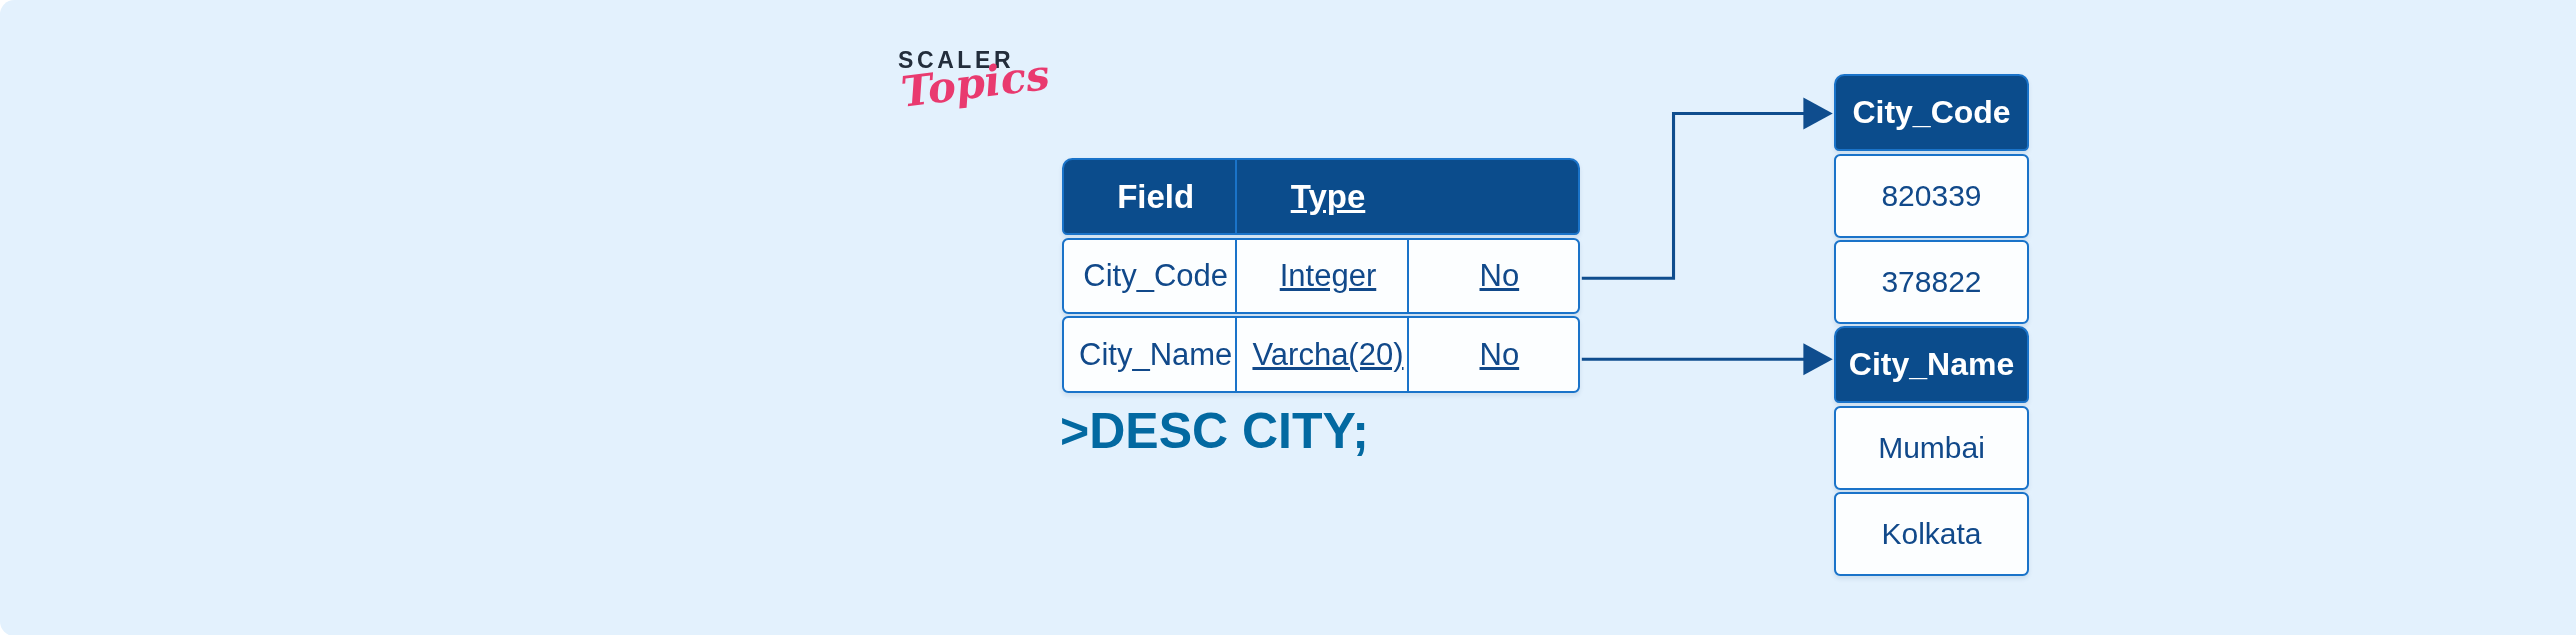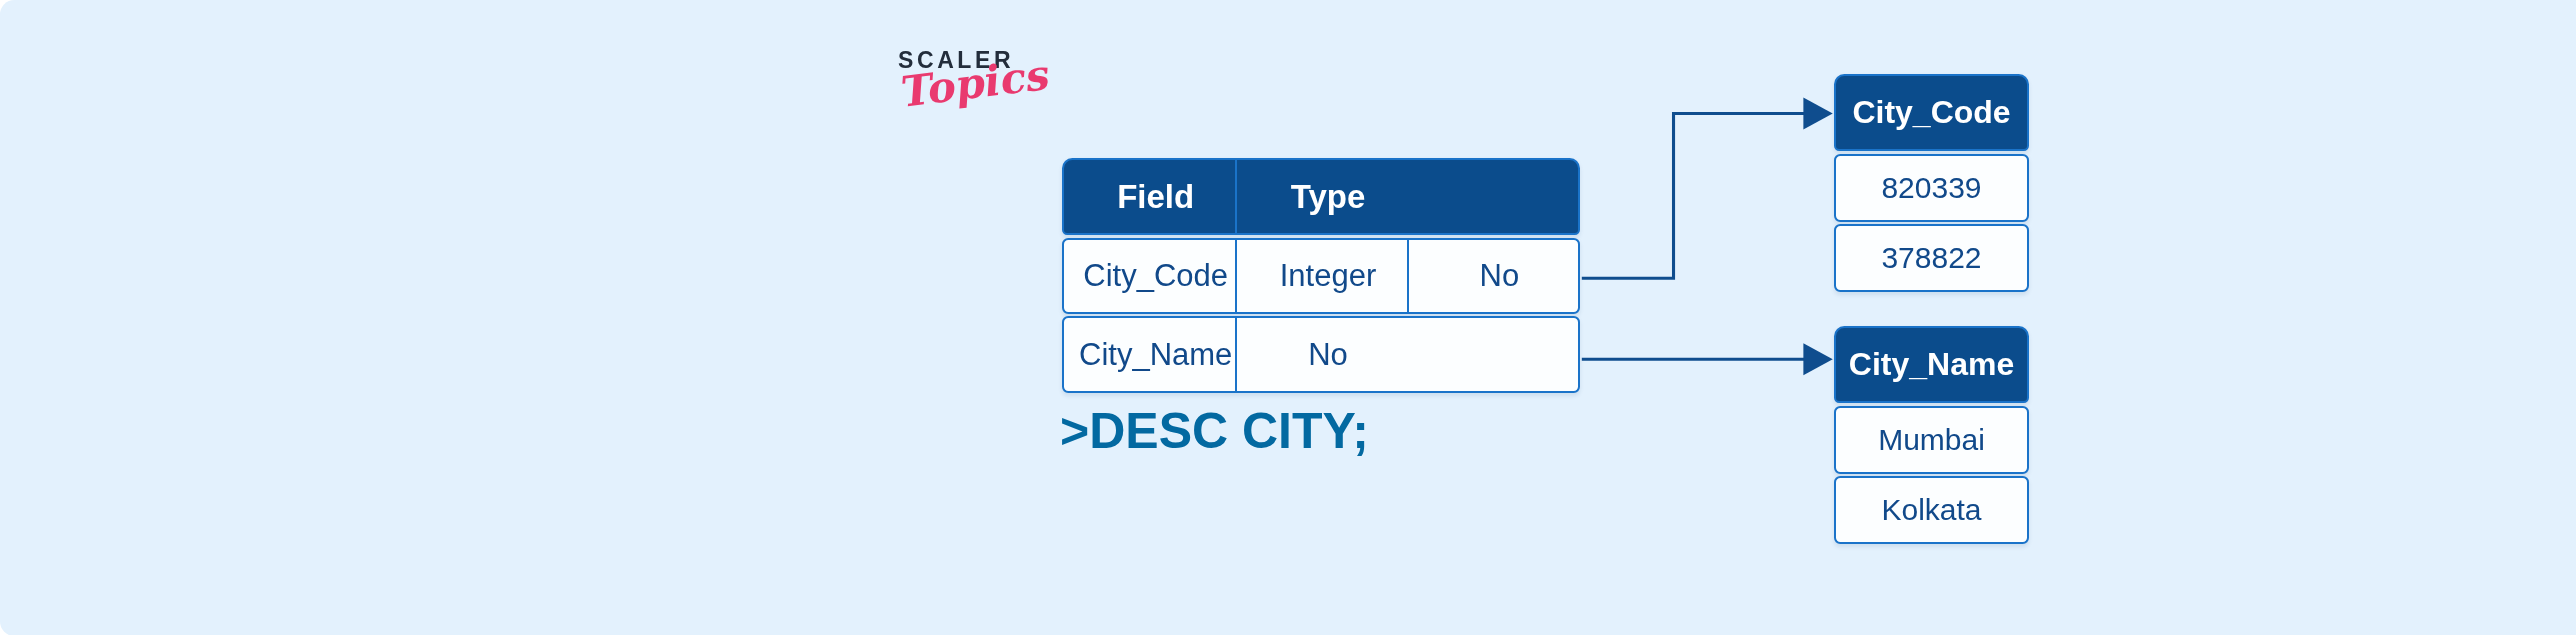--- a/index.html
+++ b/index.html
@@ -17,34 +17,34 @@
   
   .schema { position:absolute; left:1062px; top:158px; width:518px;
             display:flex; flex-direction:column; gap:2.6px; }
   .strip { box-sizing:border-box; height:76px; display:grid; grid-template-columns:1fr 1fr 1fr;
            background:#fcfeff; border:2.1px solid #1a73c9; border-radius:6.2px;
            box-shadow:0 2.1px 4.1px rgba(13,60,110,0.10); }
   .strip.head { height:77px; background:#0b4c8c; border-radius:10.3px 10.3px 5.2px 5.2px; }
   .strip.last { height:77px; }
   .cell { display:flex; align-items:center; justify-content:center;
           font-size:31px; color:#11498a;padding-left:12px; }
-  .cell + .cell { border-left:2.1px solid #1a73c9; }
+  .cell + .cell { border-left:2.1px solid #1a73c9;text-decoration:underline; }
   .strip.head .cell { color:#ffffff; font-weight:700; font-size:33px; }
   
   .command { position:absolute; left:1060px; top:402px; font-size:50px; font-weight:800;
              color:#0369a1; letter-spacing:0px; }
   
   .mini { position:absolute; width:195px; display:flex; flex-direction:column; gap:2.6px; }
   .mini.code { left:1834px; top:74px; }
   .mini.name { left:1834px; top:326px; }
   .mini-head { box-sizing:border-box; height:77px; background:#0b4c8c; border:2.1px solid #1a73c9;
                border-radius:10.3px 10.3px 5.2px 5.2px; color:#fff; font-weight:700; font-size:32px;
                display:flex; align-items:center; justify-content:center;
                box-shadow:0 2.1px 4.1px rgba(13,60,110,0.10); }
-  .mini-cell { box-sizing:border-box; height:68px; background:#fcfeff; border:2.1px solid #1a73c9;
+  .mini-cell { box-sizing:border-box; height:84px; background:#fcfeff; border:2.1px solid #1a73c9;
                border-radius:6.2px; color:#11498a; font-size:30px;
                display:flex; align-items:center; justify-content:center;
                box-shadow:0 2.1px 4.1px rgba(13,60,110,0.10); }
   
   .connectors { position:absolute; left:0; top:0; width:3092px; height:636px; pointer-events:none; }
 </style>
 </head>
 <body>
 
 <div class="canvas">
@@ -59,20 +59,21 @@
       <div class="cell">Field</div>
       <div class="cell">Type</div>
     </div>
     <div class="strip">
       <div class="cell">City_Code</div>
       <div class="cell">Integer</div>
       <div class="cell">No</div>
     </div>
     <div class="strip last">
       <div class="cell">City_Name</div>
+      <div class="cell">Varcha(20)</div>
       <div class="cell">No</div>
     </div>
   </div>
 
   <div class="command">&gt;DESC CITY;</div>
 
   <svg class="connectors" viewBox="0 0 6001 1234" xmlns="http://www.w3.org/2000/svg">
     <path d="M 3070 540 H 3248 V 220 H 3502" fill="none" stroke="#0f4d8e" stroke-width="6"></path>
     <polygon points="3500,189 3557,220 3500,251" fill="#0f4d8e"></polygon>
     <path d="M 3070 697 H 3502" fill="none" stroke="#0f4d8e" stroke-width="6"></path>

